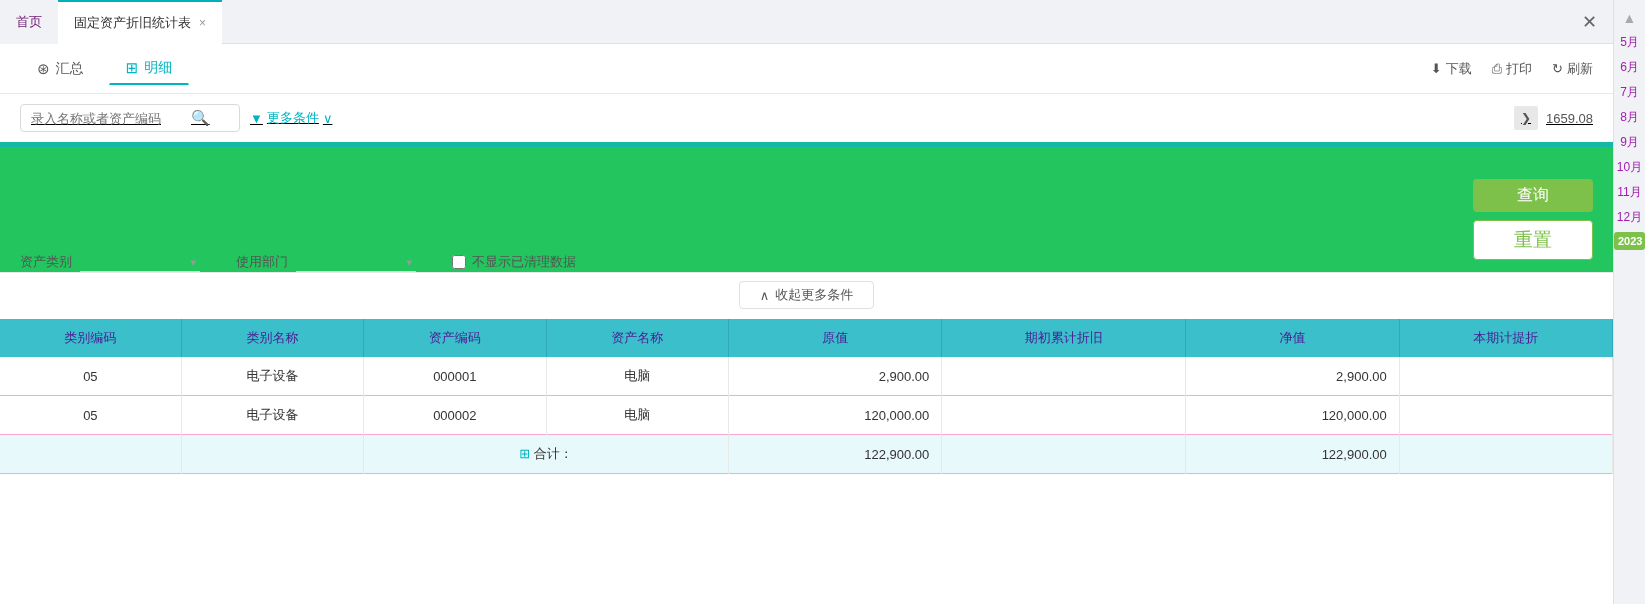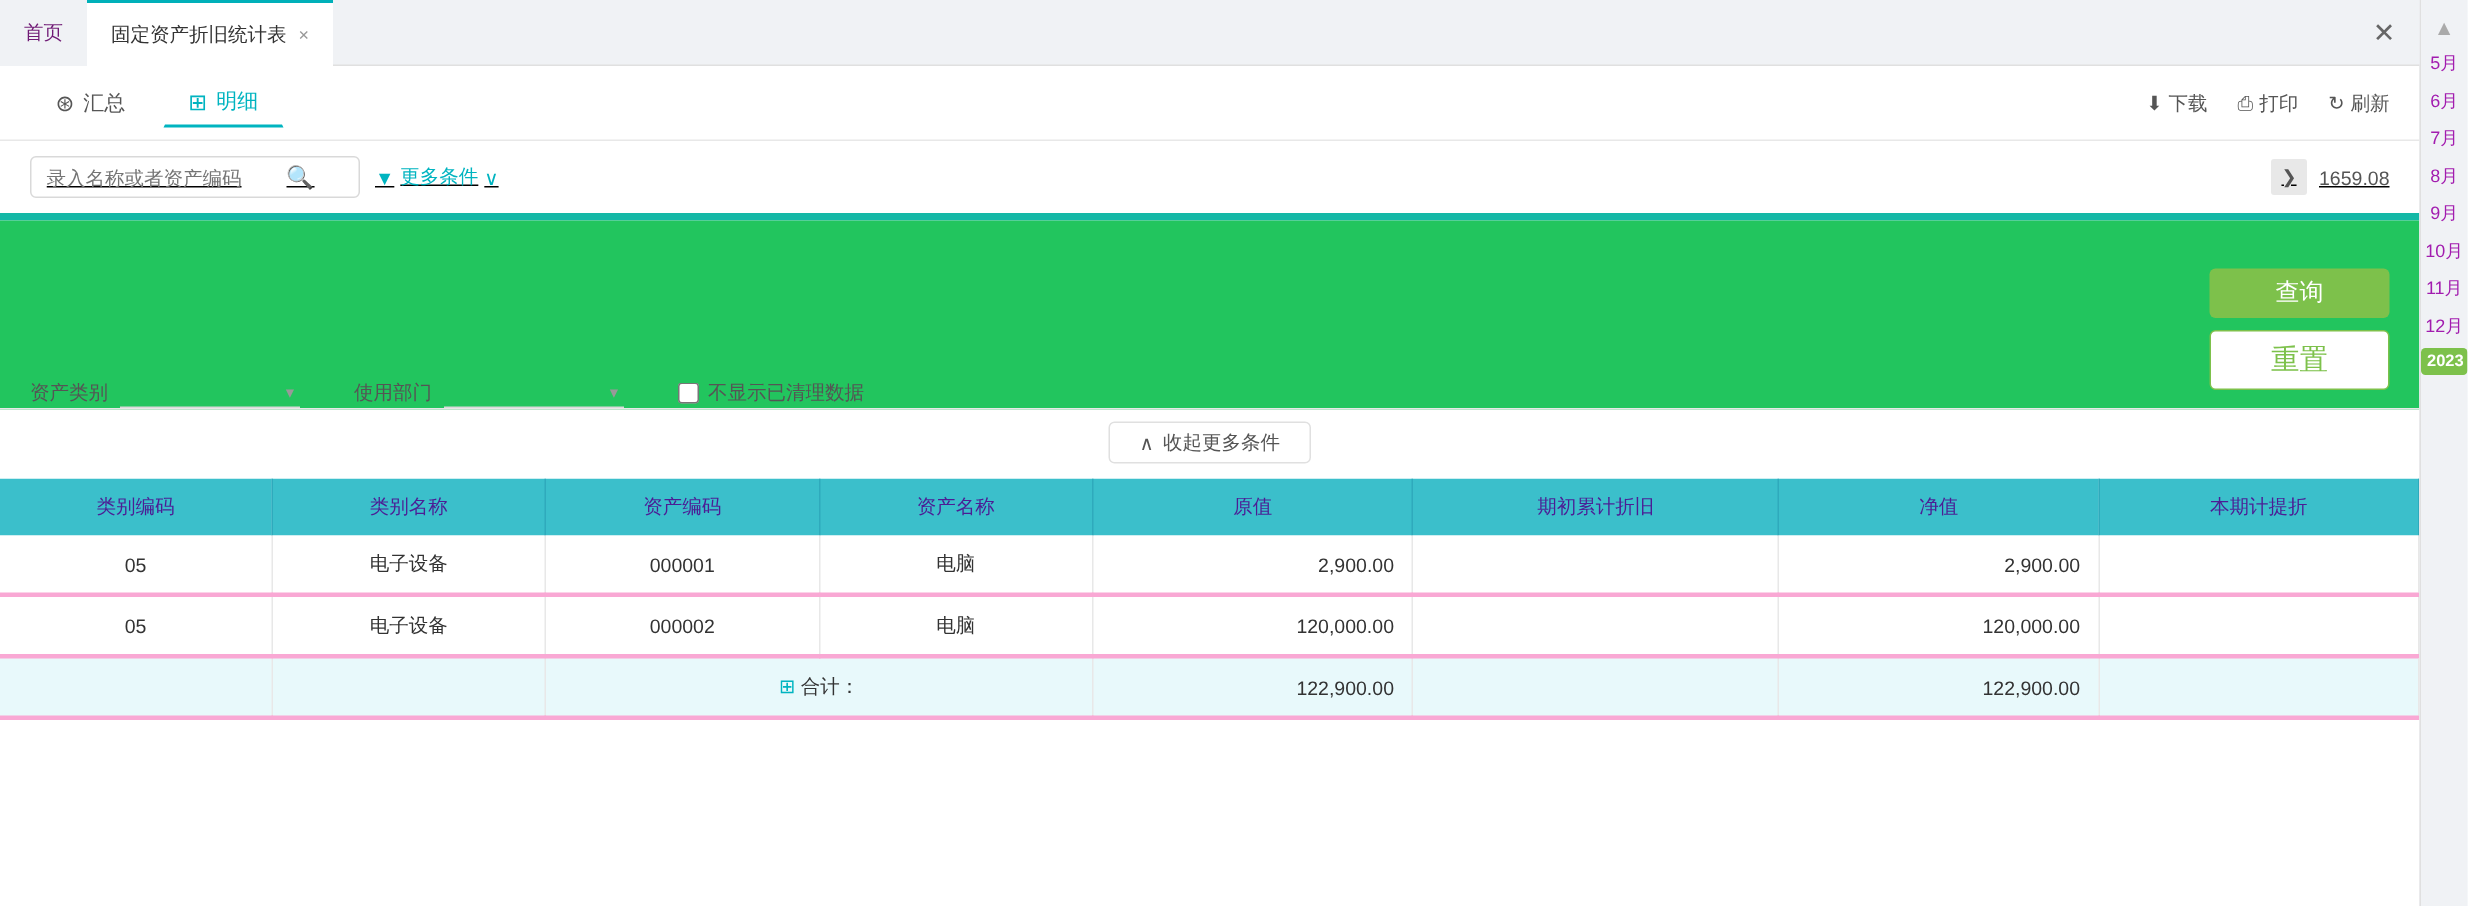--- a/index.html
+++ b/index.html
@@ -310,21 +310,21 @@
     thead th {
       padding: 10px 12px;
       font-size: 13px;
       font-weight: normal;
       text-align: center;
       border-right: 1px solid #2faabc;
       white-space: nowrap;
     }
     tbody tr {
       background: #fff;
-      border-bottom: 3px solid #f9a8d4;
+      border-bottom: 1px solid #f9a8d4;
     }
     tbody td {
       padding: 10px 12px;
       font-size: 13px;
       color: #333;
       text-align: center;
       border-right: 1px solid #e8e8e8;
     }
     tbody td.number {
       text-align: right;

